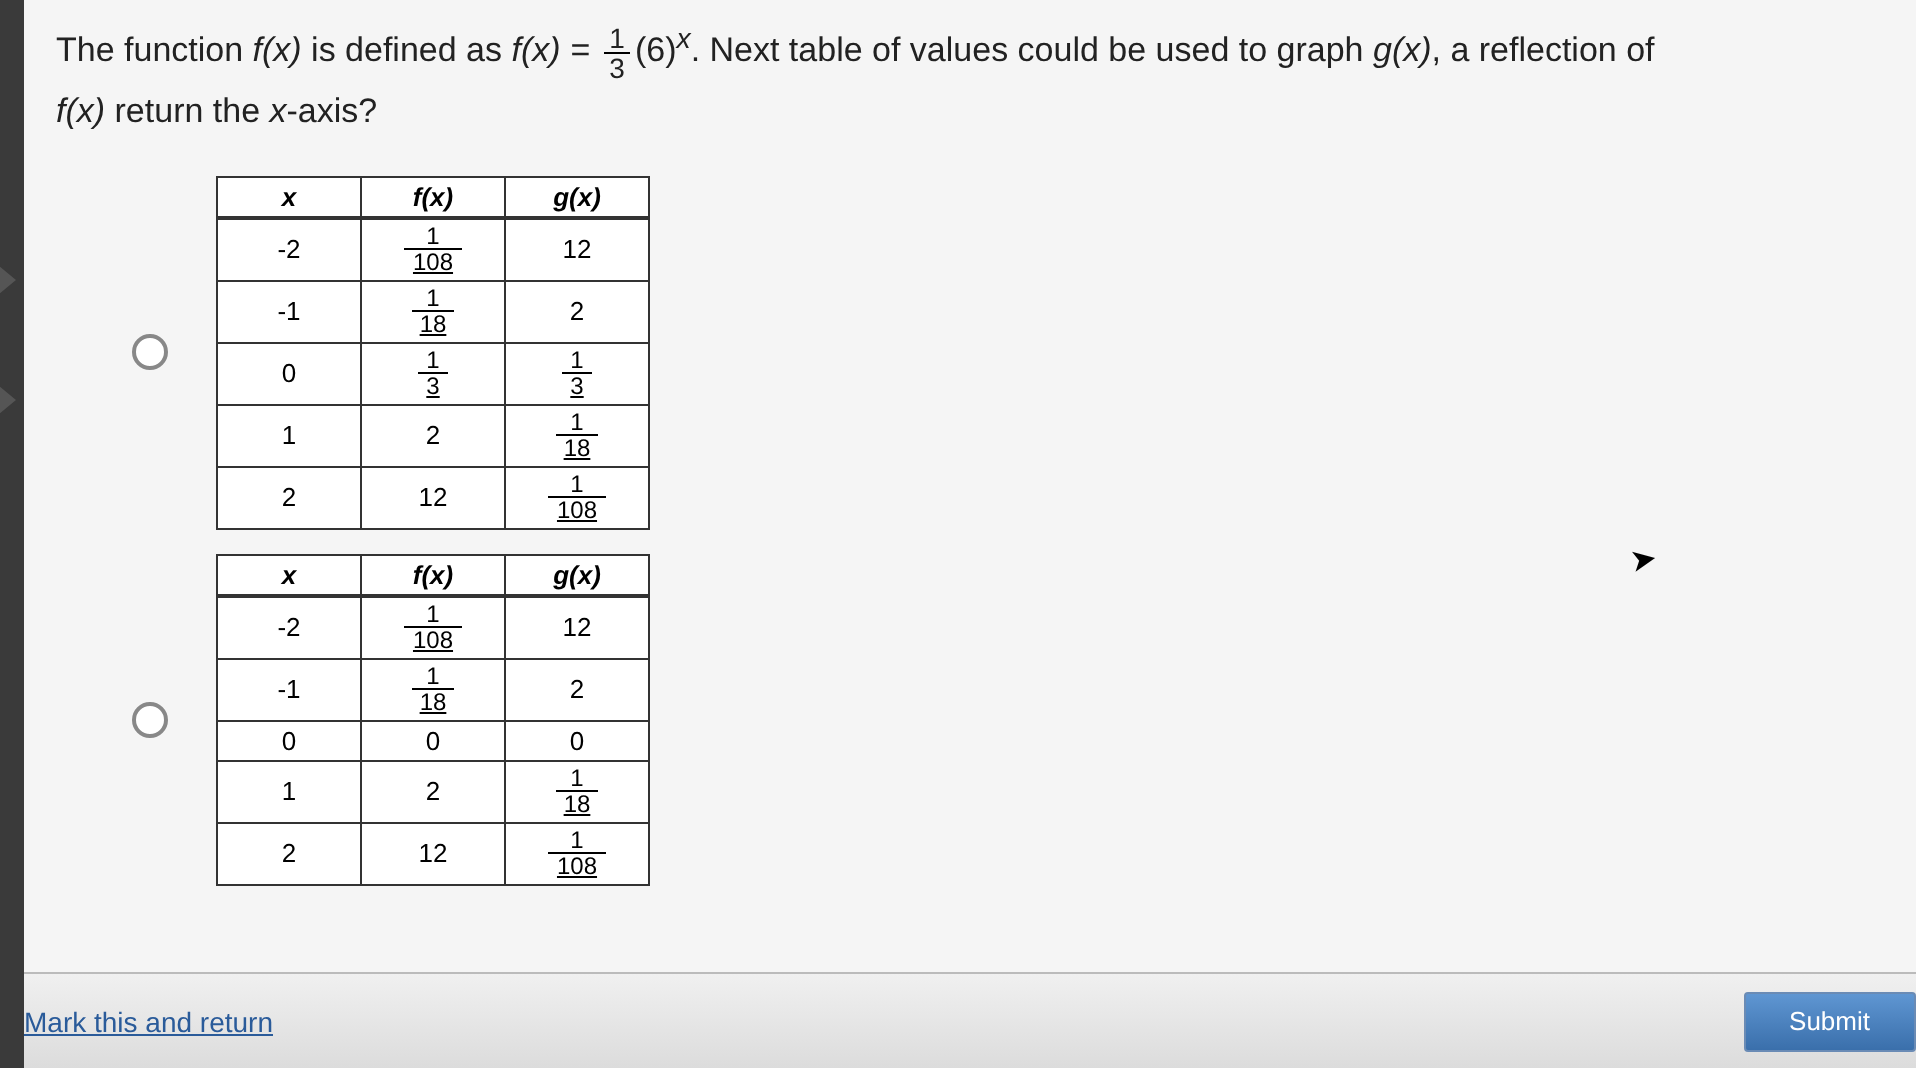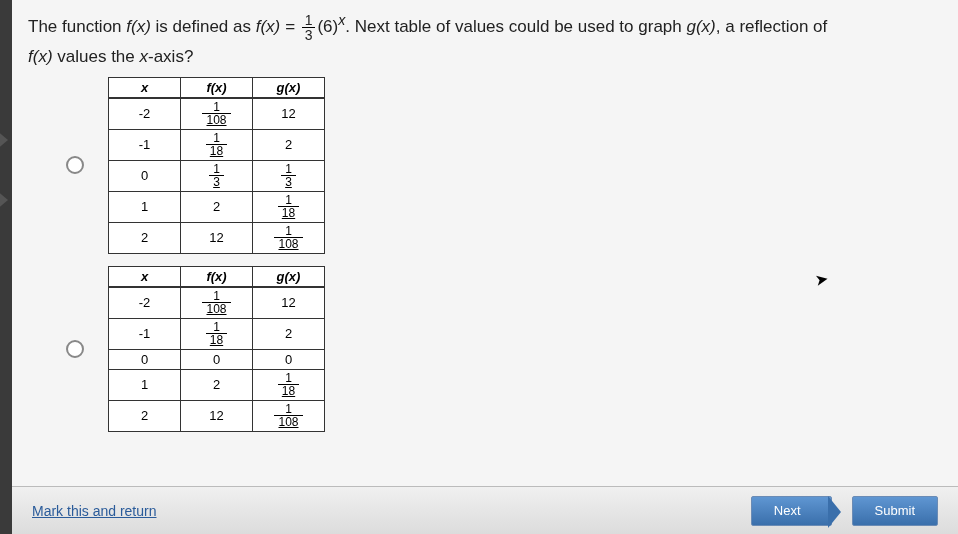--- a/index.html
+++ b/index.html
@@ -43,21 +43,21 @@
   position: absolute;
   left: 22px;
   top: 0;
   right: 0;
   padding: 8px 14px 0 6px;
 }
 .question {
   font-size: 17px;
   color: #222;
   line-height: 1.8;
-  margin-bottom: 4px;
+  margin-bottom: 16px;
 }
 .question .ital { font-style: italic; }
 .frac-inline {
   display: inline-block;
   vertical-align: middle;
   text-align: center;
   font-size: 14px;
   line-height: 1;
   margin: 0 2px;
 }
@@ -109,21 +109,21 @@
 .footer {
   position: absolute;
   bottom: 0;
   left: 12px;
   right: 0;
   height: 48px;
   background: linear-gradient(#f0f0f0, #dcdcdc);
   border-top: 1px solid #bbb;
   display: flex;
   align-items: center;
-  padding: 0 20px;
+  padding: 0 0;
 }
 .footer .mark-link {
   color: #2a5b9a;
   text-decoration: underline;
   font-size: 14px;
   cursor: pointer;
 }
 .footer .spacer { flex: 1; }
 .btn {
   height: 30px;
@@ -172,21 +172,21 @@
 </style>
 </head>
 <body>
 
 <div class="left-edge"></div>
 
 <div class="content">
   <div class="question">
     <span>The function </span><span class="ital">f(x)</span><span> is defined as </span><span class="ital">f(x) = </span><span class="frac-inline"><span class="num">1</span><span class="den">3</span></span><span>(6)</span><sup class="ital">x</sup><span>. Next table of values could be used to graph </span><span class="ital">g(x)</span><span>, a reflection of </span>
     <br>
-    <span class="ital">f(x)</span><span> values the </span><span class="ital">x</span><span>-axis?</span>
+    <span class="ital">f(x)</span><span> return the </span><span class="ital">x</span><span>-axis?</span>
   </div>
 
   <div class="options">
 
     <div class="option">
       <div class="radio"></div>
       <table class="tbl">
         <tbody>
             <tr>
           <th>x</th>
@@ -265,15 +265,14 @@
     </div>
 
   </div>
 </div>
 
 <div class="cursor">➤</div>
 
 <div class="footer">
   <span class="mark-link">Mark this and return</span>
   <div class="spacer"></div>
-  <div class="btn next">Next</div>
   <div class="btn submit">Submit</div>
 </div>
 
 </body></html>

